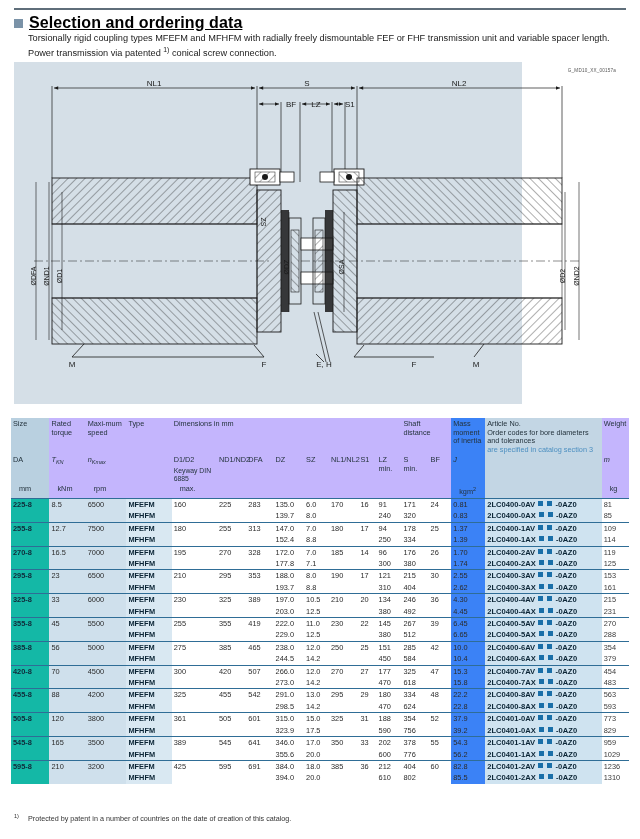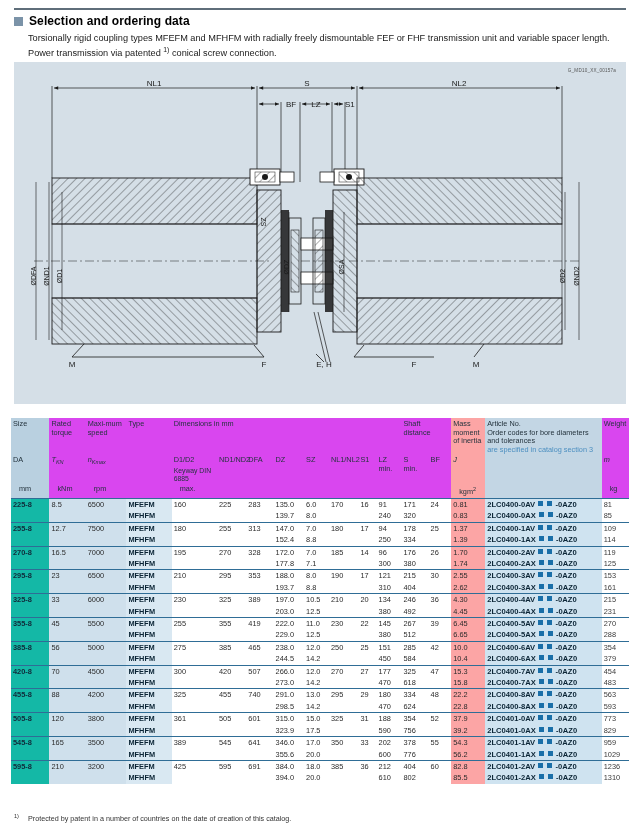--- a/index.html
+++ b/index.html
@@ -5,51 +5,51 @@
   html,body{margin:0;padding:0;}
   body{
     width:640px;height:839px;background:#ffffff;
     font-family:"Liberation Sans",sans-serif;
     color:#1a1a1a;overflow:hidden;position:relative;
   }
   
   .topline{position:absolute;left:14px;top:8px;width:612px;height:2px;background:#5f6e7a;}
   .sec-head{position:absolute;left:14px;top:14px;display:flex;align-items:center;gap:6px;}
   .sec-mark{width:9px;height:9px;background:#7b93a8;display:inline-block;}
-  .sec-title{font-size:12px;font-weight:bold;color:#000;letter-spacing:.1px;}
+  .sec-title{font-size:16px;font-weight:bold;color:#000;letter-spacing:.1px;text-decoration:underline;}
   .intro{position:absolute;left:28px;top:32px;width:590px;font-size:9.2px;line-height:12.2px;color:#1a1a1a;}
   .intro sup{font-size:6.8px;}
 
   
-  .fig{position:absolute;left:14px;top:62px;width:612px;height:342px;background:#d5dfe7;}
+  .fig{position:absolute;left:14px;top:62px;width:508px;height:342px;background:#d5dfe7;}
   .fig svg{display:block;}
   .figcode{position:absolute;right:24px;top:68px;font-size:4.6px;color:#555;letter-spacing:.2px;}
 
   
   .tbl{position:absolute;left:11px;top:418px;width:618px;font-size:7.4px;color:#2b2b2b;}
   table{border-collapse:collapse;width:100%;table-layout:fixed;}
   td,th{padding:0;vertical-align:top;font-weight:normal;text-align:left;}
 
-  thead td{background:#d946ef;font-size:7.3px;line-height:8.6px;color:#24333d;padding:2px 2px 0 2px;}
+  thead td{background:#c4b5fd;font-size:7.3px;line-height:8.6px;color:#24333d;padding:2px 2px 0 2px;}
   thead td.hdr-size{background:#b9d0e0;}
   thead td.hdr-art{background:#c3d6e4;}
   thead tr.h2 td{padding-top:2px;margin-top:41px;}
   thead tr.h3 td{padding-bottom:1px;}
   .hdr-link{color:#4c8fc0;}
   .unit{font-size:7.3px;padding-left:8px;}
   sub{font-size:5.5px;}
   sup{font-size:5.5px;}
   .ital{font-style:italic;}
 
   tbody td{padding:1px 2px;line-height:9.4px;font-size:7.4px;}
   .cel-size{background:#14b8a6;font-weight:bold;color:#102a3a;}
   .cel-alt{background:#cfe0ec;margin-left:30px;}
   .cel-type{background:#d9e8f2;font-weight:bold;color:#0a2435;margin-left:32px;}
   .cel-white{background:#ffffff;}
-  .cel-j{background:#fca5a5;}
+  .cel-j{background:#3b82f6;}
   .cel-art{background:#cfe3f0;font-weight:bold;color:#0a2435;font-size:7.6px;}
   .cel-w{background:#ffffff;color:#3a3a3a;}
 
   .rule-top{border-top:1.1px solid #2f6d96;}
   .ul-num{border-top:.9px solid #2f6d96;}
 
   .sq{display:inline-block;width:5px;height:5px;background:#1a6fa8;margin:0 1px;vertical-align:1px;}
   .artwrap{white-space:nowrap;}
 
   .foot{position:absolute;left:14px;top:812px;width:600px;font-size:7.2px;color:#333;line-height:9.4px;}
@@ -604,21 +604,21 @@
           <td class="cel-art"><span class="artwrap"><span>2LC0400-7AX</span> <span class="sq"></span> <span class="sq"></span> <span>-0AZ0</span></span></td>
           <td class="cel-w">483</td>
         </tr>
         <tr>
           <td class="cel-size rule-top">455-8</td>
           <td class="cel-alt rule-top">88</td>
           <td class="cel-alt rule-top">4200</td>
           <td class="cel-type rule-top">MFEFM</td>
           <td class="cel-white rule-top">325</td>
           <td class="cel-white rule-top">455</td>
-          <td class="cel-white rule-top">740</td>
+          <td class="cel-white rule-top">542</td>
           <td class="cel-white ul-num">291.0</td>
           <td class="cel-white ul-num">13.0</td>
           <td class="cel-white rule-top">295</td>
           <td class="cel-white rule-top">29</td>
           <td class="cel-white ul-num">180</td>
           <td class="cel-white ul-num">334</td>
           <td class="cel-white rule-top">48</td>
           <td class="cel-j rule-top">22.2</td>
           <td class="cel-art rule-top"><span class="artwrap"><span>2LC0400-8AV</span> <span class="sq"></span> <span class="sq"></span> <span>-0AZ0</span></span></td>
           <td class="cel-w rule-top">563</td>

